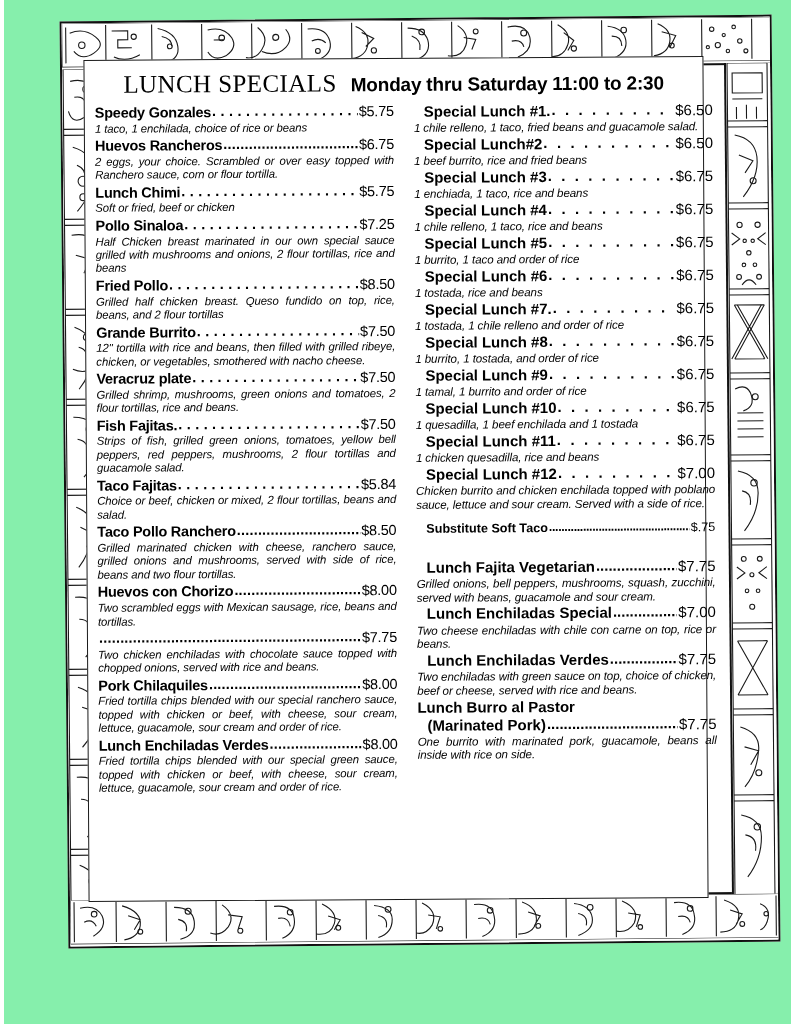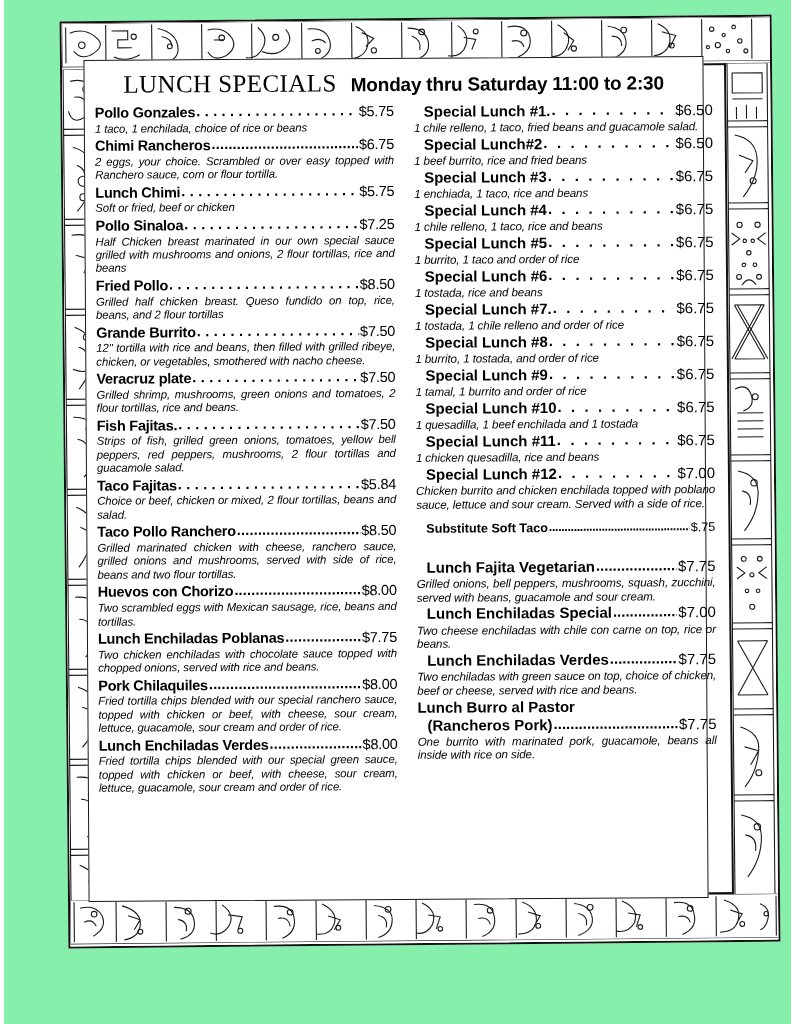--- a/index.html
+++ b/index.html
@@ -296,30 +296,30 @@
       <span id="title-main">LUNCH SPECIALS</span>
       <span id="title-sub">Monday thru Saturday  11:00 to 2:30</span>
     </div>
 
     <div id="columns">
 
       <div class="col col-left">
 
         <div class="item">
           <div class="item-head dense">
-            <span class="item-name">Pollo Gonzales</span>
+            <span class="item-name">Speedy Gonzales</span>
             <span class="dots">. . . . . . . . . . . . . . . . . . . . . . . . . . . . . . . . . . . . . . .</span>
             <span class="item-price">$5.75</span>
           </div>
           <div class="item-desc">1 taco, 1 enchilada, choice of rice or beans</div>
         </div>
 
         <div class="item">
           <div class="item-head dense">
-            <span class="item-name">Chimi Rancheros</span>
+            <span class="item-name">Huevos Rancheros</span>
             <span class="dots">...................................................................................................</span>
             <span class="item-price">$6.75</span>
           </div>
           <div class="item-desc">2 eggs, your choice. Scrambled or over easy topped with Ranchero sauce, corn or flour tortilla.</div>
         </div>
 
         <div class="item">
           <div class="item-head dense">
             <span class="item-name">Lunch Chimi</span>
             <span class="dots">. . . . . . . . . . . . . . . . . . . . . . . . . . . . . . . . . . . . . . .</span>
@@ -395,21 +395,20 @@
           <div class="item-head dense">
             <span class="item-name">Huevos con Chorizo</span>
             <span class="dots">...................................................................................................</span>
             <span class="item-price">$8.00</span>
           </div>
           <div class="item-desc">Two scrambled eggs with Mexican sausage, rice, beans and tortillas.</div>
         </div>
 
         <div class="item">
           <div class="item-head dense">
-            <span class="item-name">Lunch Enchiladas Poblanas</span>
             <span class="dots">...................................................................................................</span>
             <span class="item-price">$7.75</span>
           </div>
           <div class="item-desc">Two chicken enchiladas with chocolate sauce topped with chopped onions, served with rice and beans.</div>
         </div>
 
         <div class="item">
           <div class="item-head dense">
             <span class="item-name">Pork Chilaquiles</span>
             <span class="dots">...................................................................................................</span>
@@ -575,21 +574,21 @@
             <span class="dots">...................................................................................................</span>
             <span class="item-price">$7.75</span>
           </div>
           <div class="item-desc">Two enchiladas with green sauce on top, choice of chicken, beef or cheese, served with rice and beans.</div>
         </div>
 
         <div class="item">
           <div class="stacked">
             <span class="line1">Lunch Burro al Pastor</span>
             <span class="line2">
-              <span class="item-name">(Rancheros Pork)</span>
+              <span class="item-name">(Marinated Pork)</span>
               <span class="dots">...................................................................................................</span>
               <span class="item-price">$7.75</span>
             </span>
           </div>
           <div class="item-desc">One burrito with marinated pork, guacamole, beans all inside with rice on side.</div>
         </div>
 
       </div>
     </div>
   </div>

